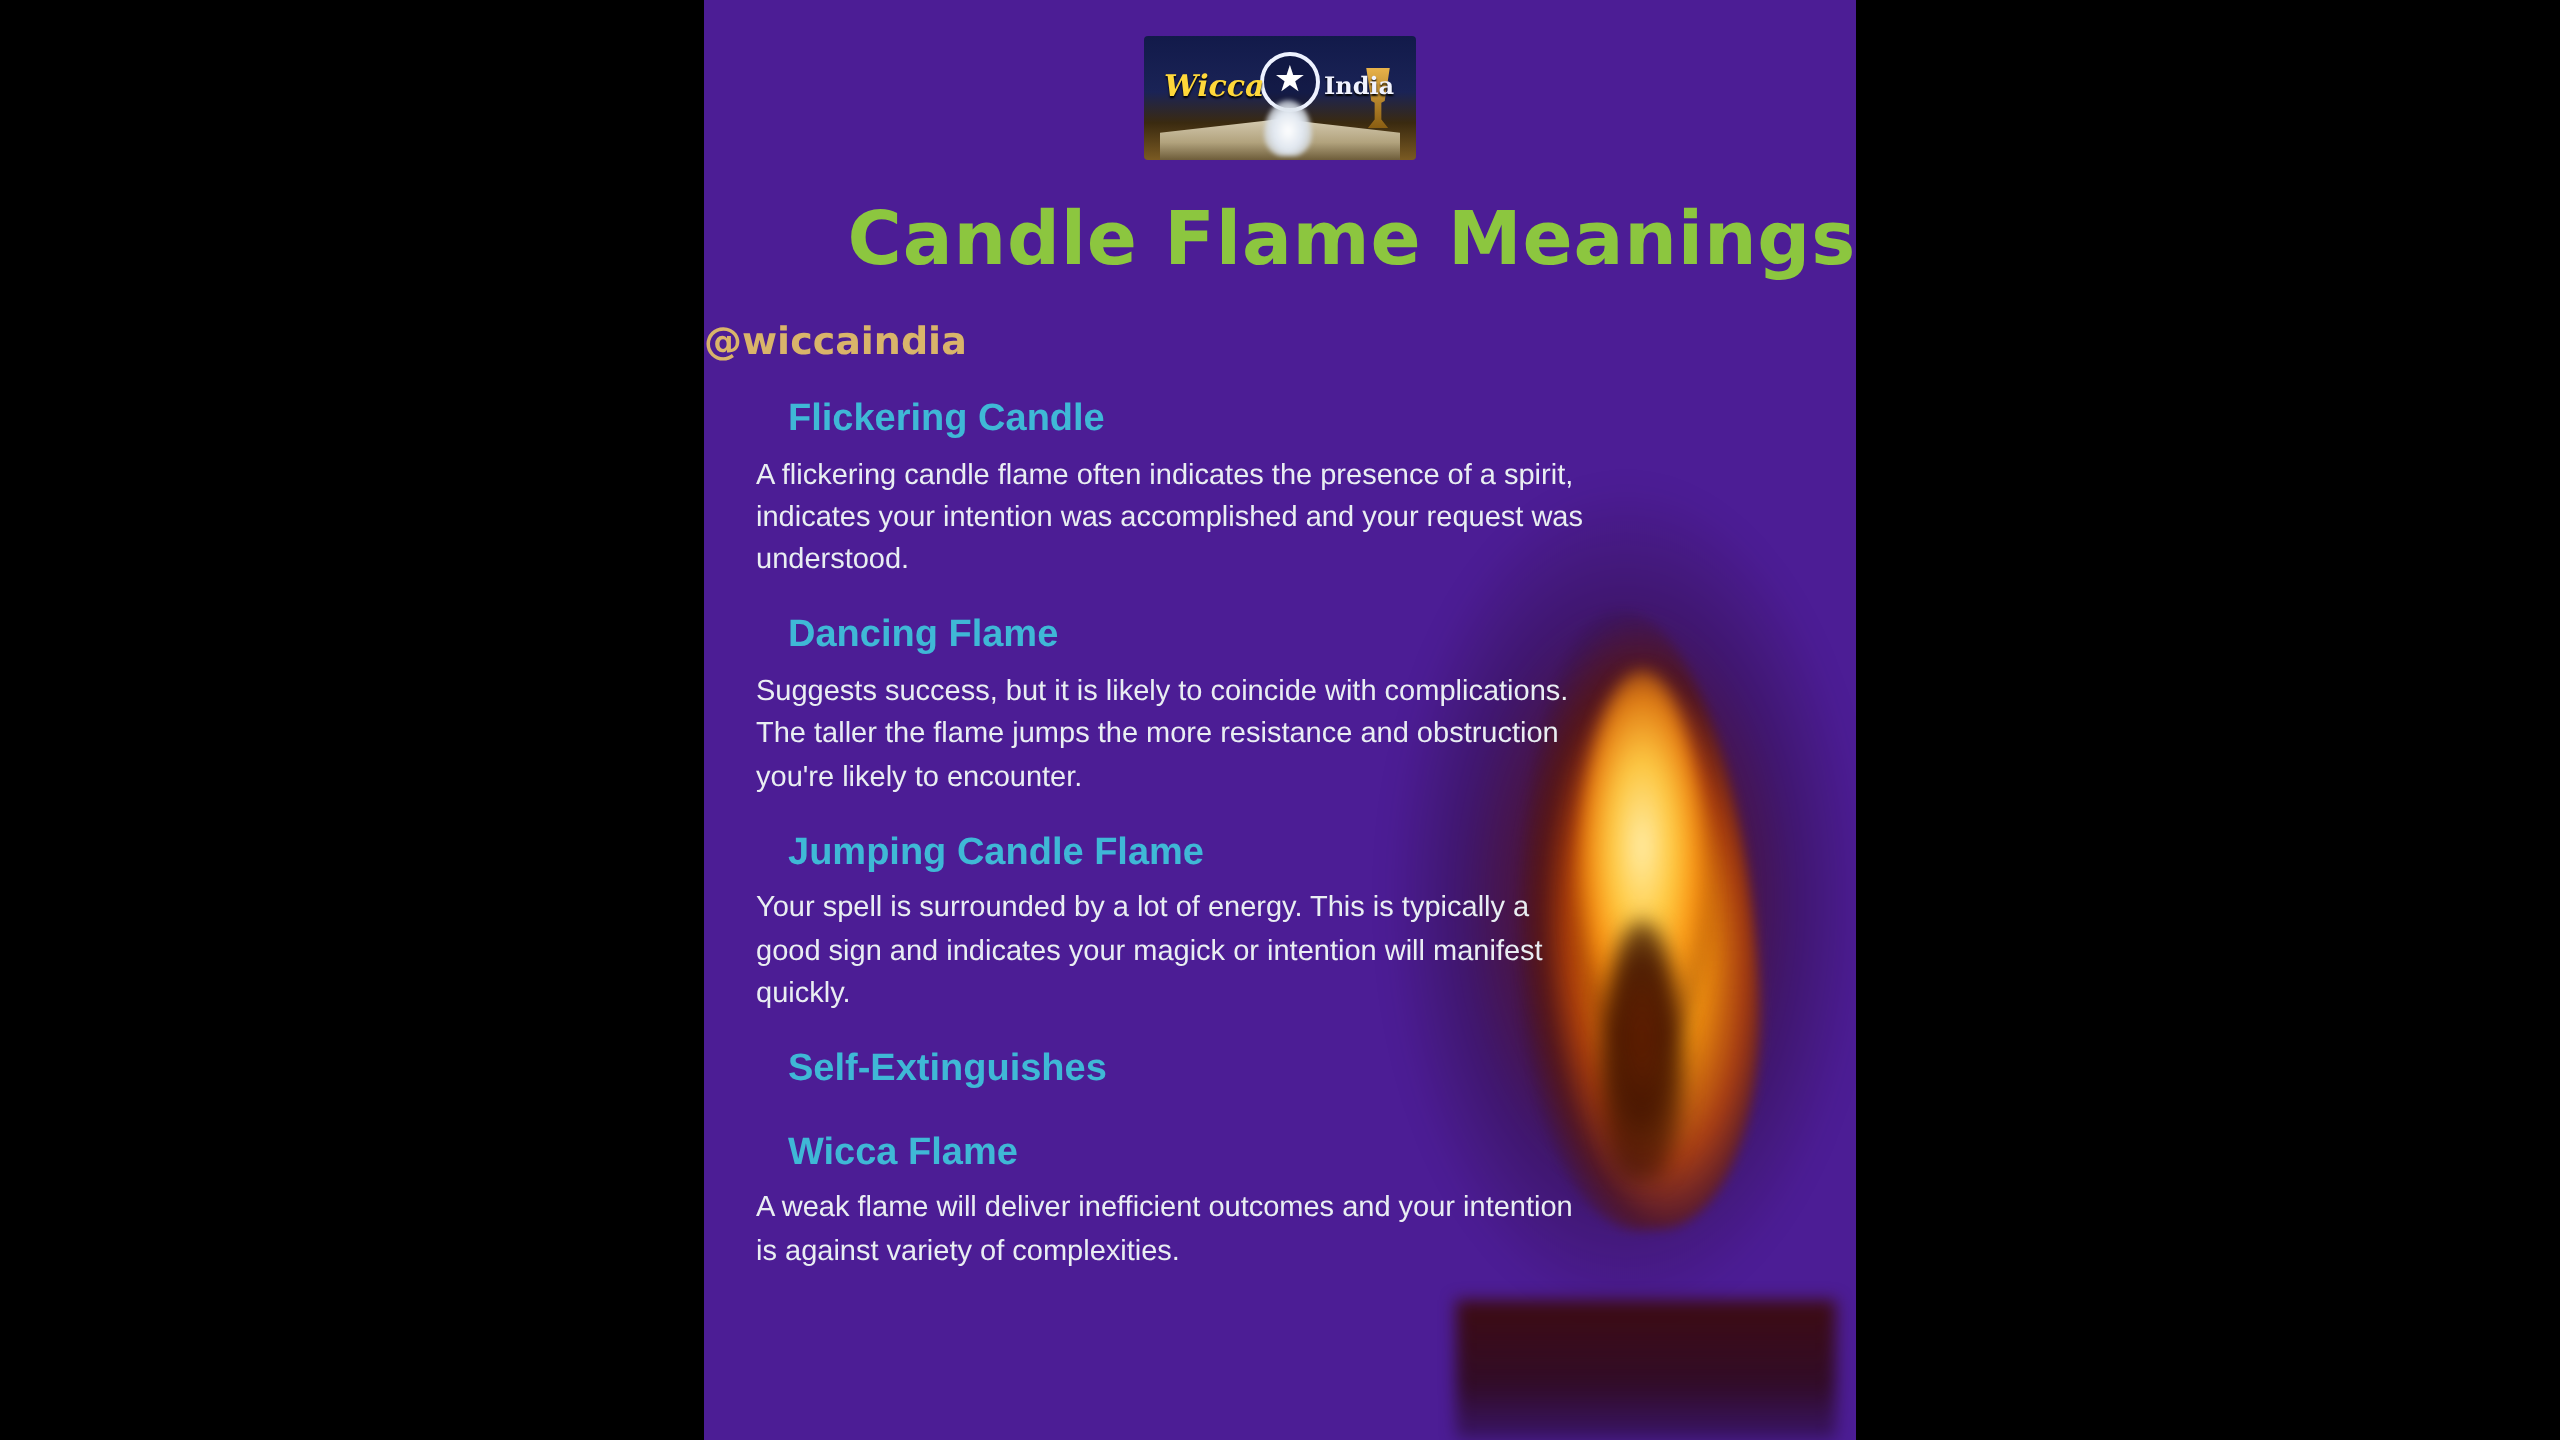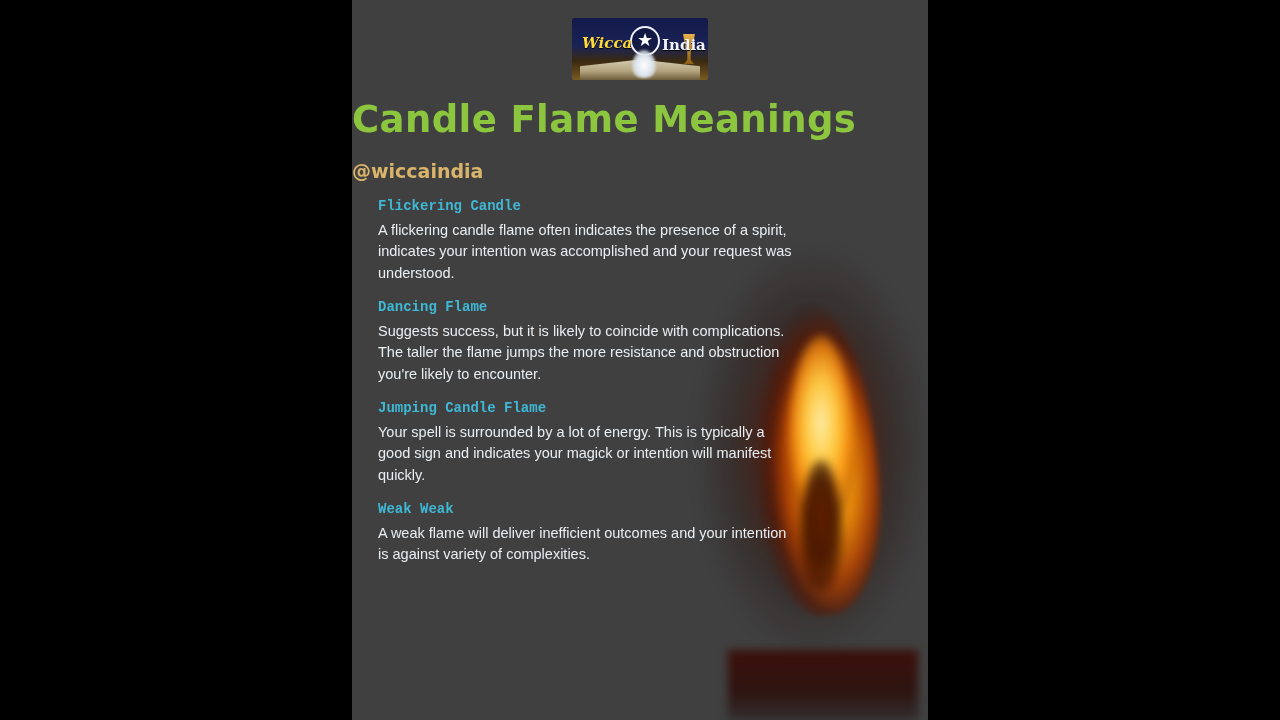--- a/index.html
+++ b/index.html
@@ -16,21 +16,21 @@
     height: 720px;
     background: #000;
   }
   
   #panel {
     position: absolute;
     left: 352px;
     top: 0;
     width: 576px;
     height: 720px;
-    background: #404040;
+    background: #4c1d95;
     overflow: hidden;
   }
 
   
   #flame-art {
     position: absolute;
     right: 0;
     top: 180px;
     width: 200px;
     height: 540px;
@@ -164,30 +164,30 @@
     font-weight: bold;
     font-size: 15px;
     text-shadow: 0 1px 1px #000;
   }
   .logo-text-right {
     position: absolute;
     left: 90px; top: 18px;
     color: #f1f3ff;
     font-family: "DejaVu Serif", serif;
     font-weight: bold;
-    font-size: 15px;
+    font-size: 12px;
     text-shadow: 0 1px 1px #000;
   }
 
   
   #title {
     position: absolute;
     left: 0; top: 100px;
     width: 576px;
-    text-align: left;
+    text-align: right;
     color: #8cc63f;
     font-family: "DejaVu Sans", sans-serif;
     font-weight: bold;
     font-size: 37px;
     letter-spacing: 0.4px;
     line-height: 1.1;
   }
   #handle {
     position: absolute;
     left: 0; top: 160px;
@@ -202,25 +202,26 @@
   
   #sections {
     position: absolute;
     left: 26px;
     top: 196px;
     width: 420px;
   }
   .section { margin-bottom: 13px; }
   .section-title {
     color: #3fb8d6;
-    font-family: Liberation Mono, monospace;
-    font-weight: bold;
-    font-size: 14px;
+    font-family: Liberation Sans, sans-serif;
+    font-weight: bold;
+    font-size: 19px;
     line-height: 1.5;
     margin-bottom: 3px;
+    margin-left: 16px;
   }
   .section-body {
     color: #e9eef2;
     font-family: Liberation Sans, sans-serif;
     font-size: 14.5px;
     line-height: 1.47;
   }
 </style>
 </head>
 <body>
@@ -259,22 +260,23 @@
         <div class="section-title">Dancing Flame</div>
         <div class="section-body">Suggests success, but it is likely to coincide with complications. The taller the flame jumps the more resistance and obstruction you're likely to encounter.</div>
       </div>
 
       <div class="section">
         <div class="section-title">Jumping Candle Flame</div>
         <div class="section-body">Your spell is surrounded by a lot of energy. This is typically a good sign and indicates your magick or intention will manifest quickly.</div>
       </div>
 
       <div class="section">
-      </div>
-
-      <div class="section">
-        <div class="section-title">Weak Weak</div>
+        <div class="section-title">Self-Extinguishes</div>
+      </div>
+
+      <div class="section">
+        <div class="section-title">Wicca Flame</div>
         <div class="section-body">A weak flame will deliver inefficient outcomes and your intention is against variety of complexities.</div>
       </div>
 
     </div>
   </div>
 </div>
 
 </body></html>

